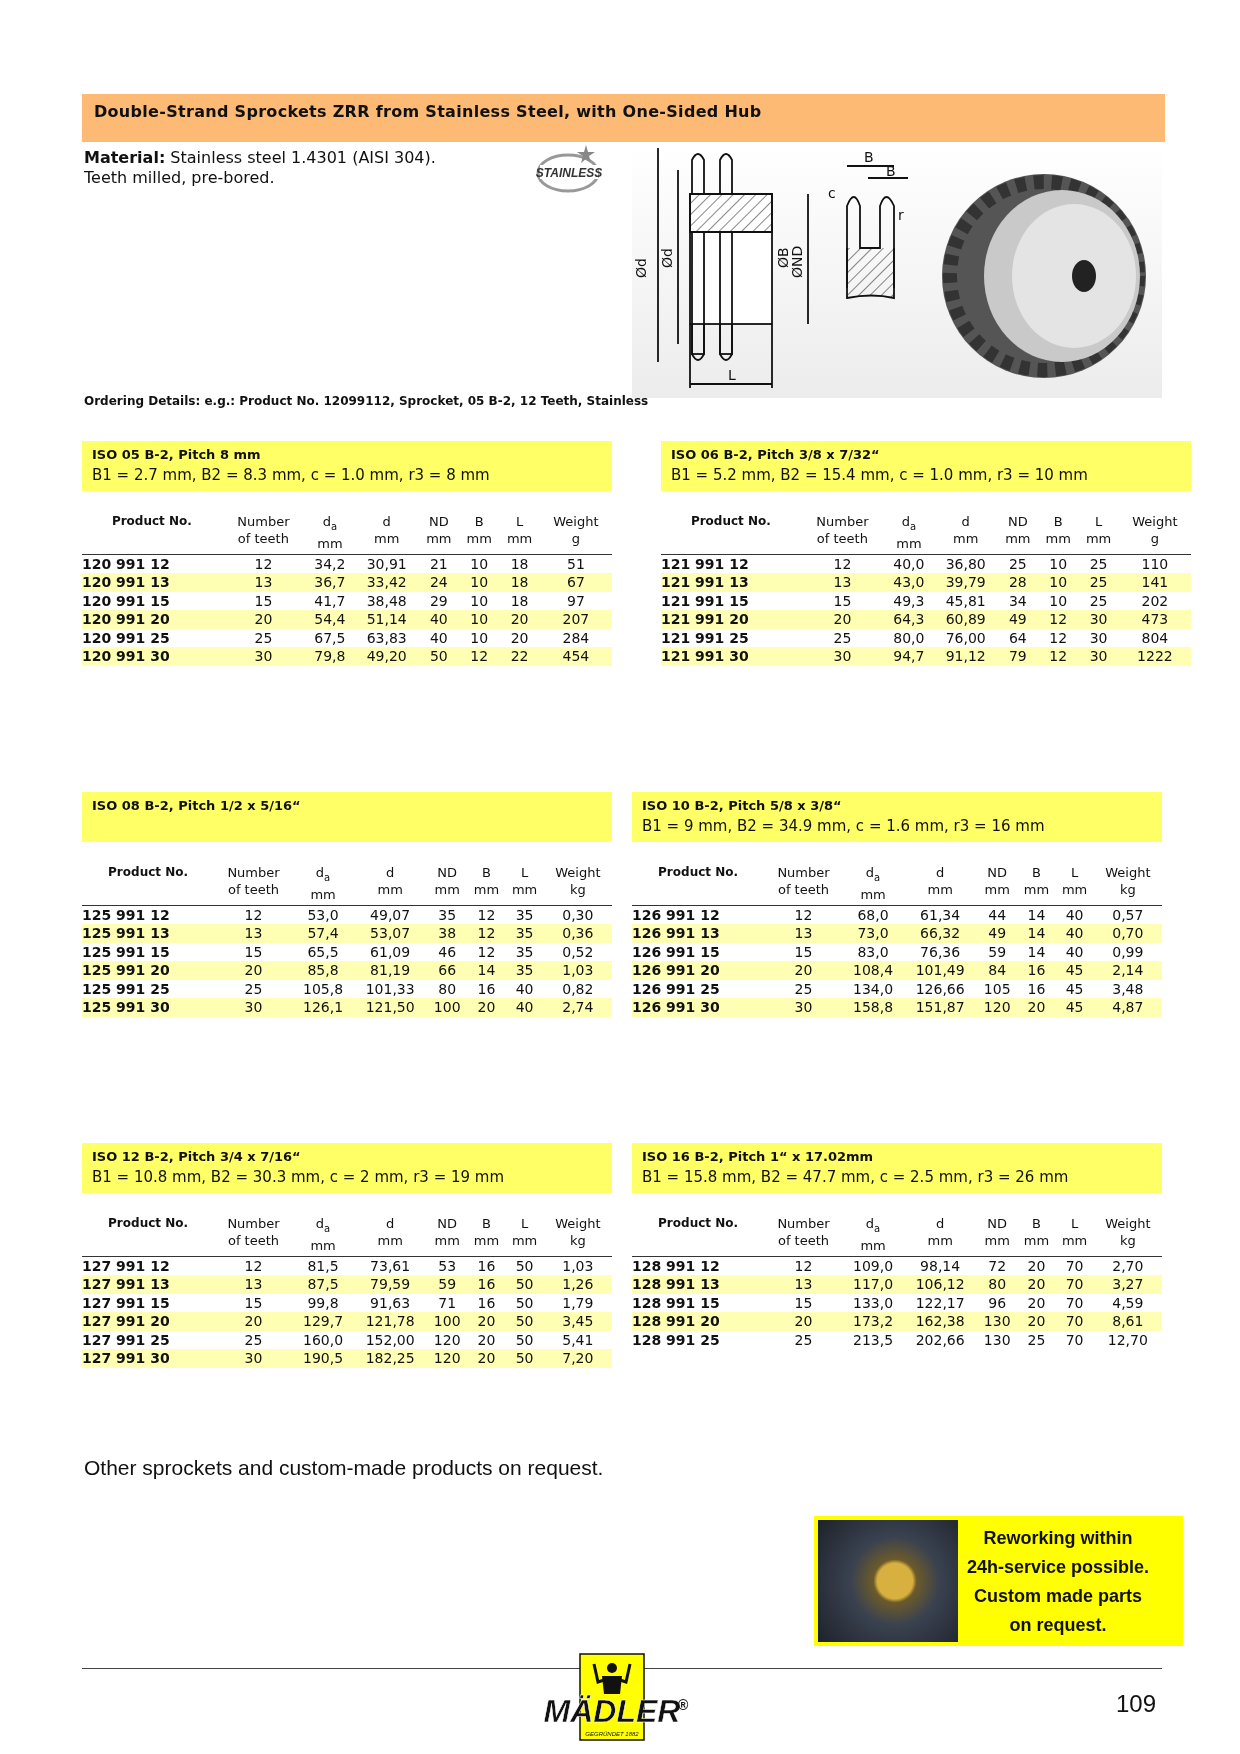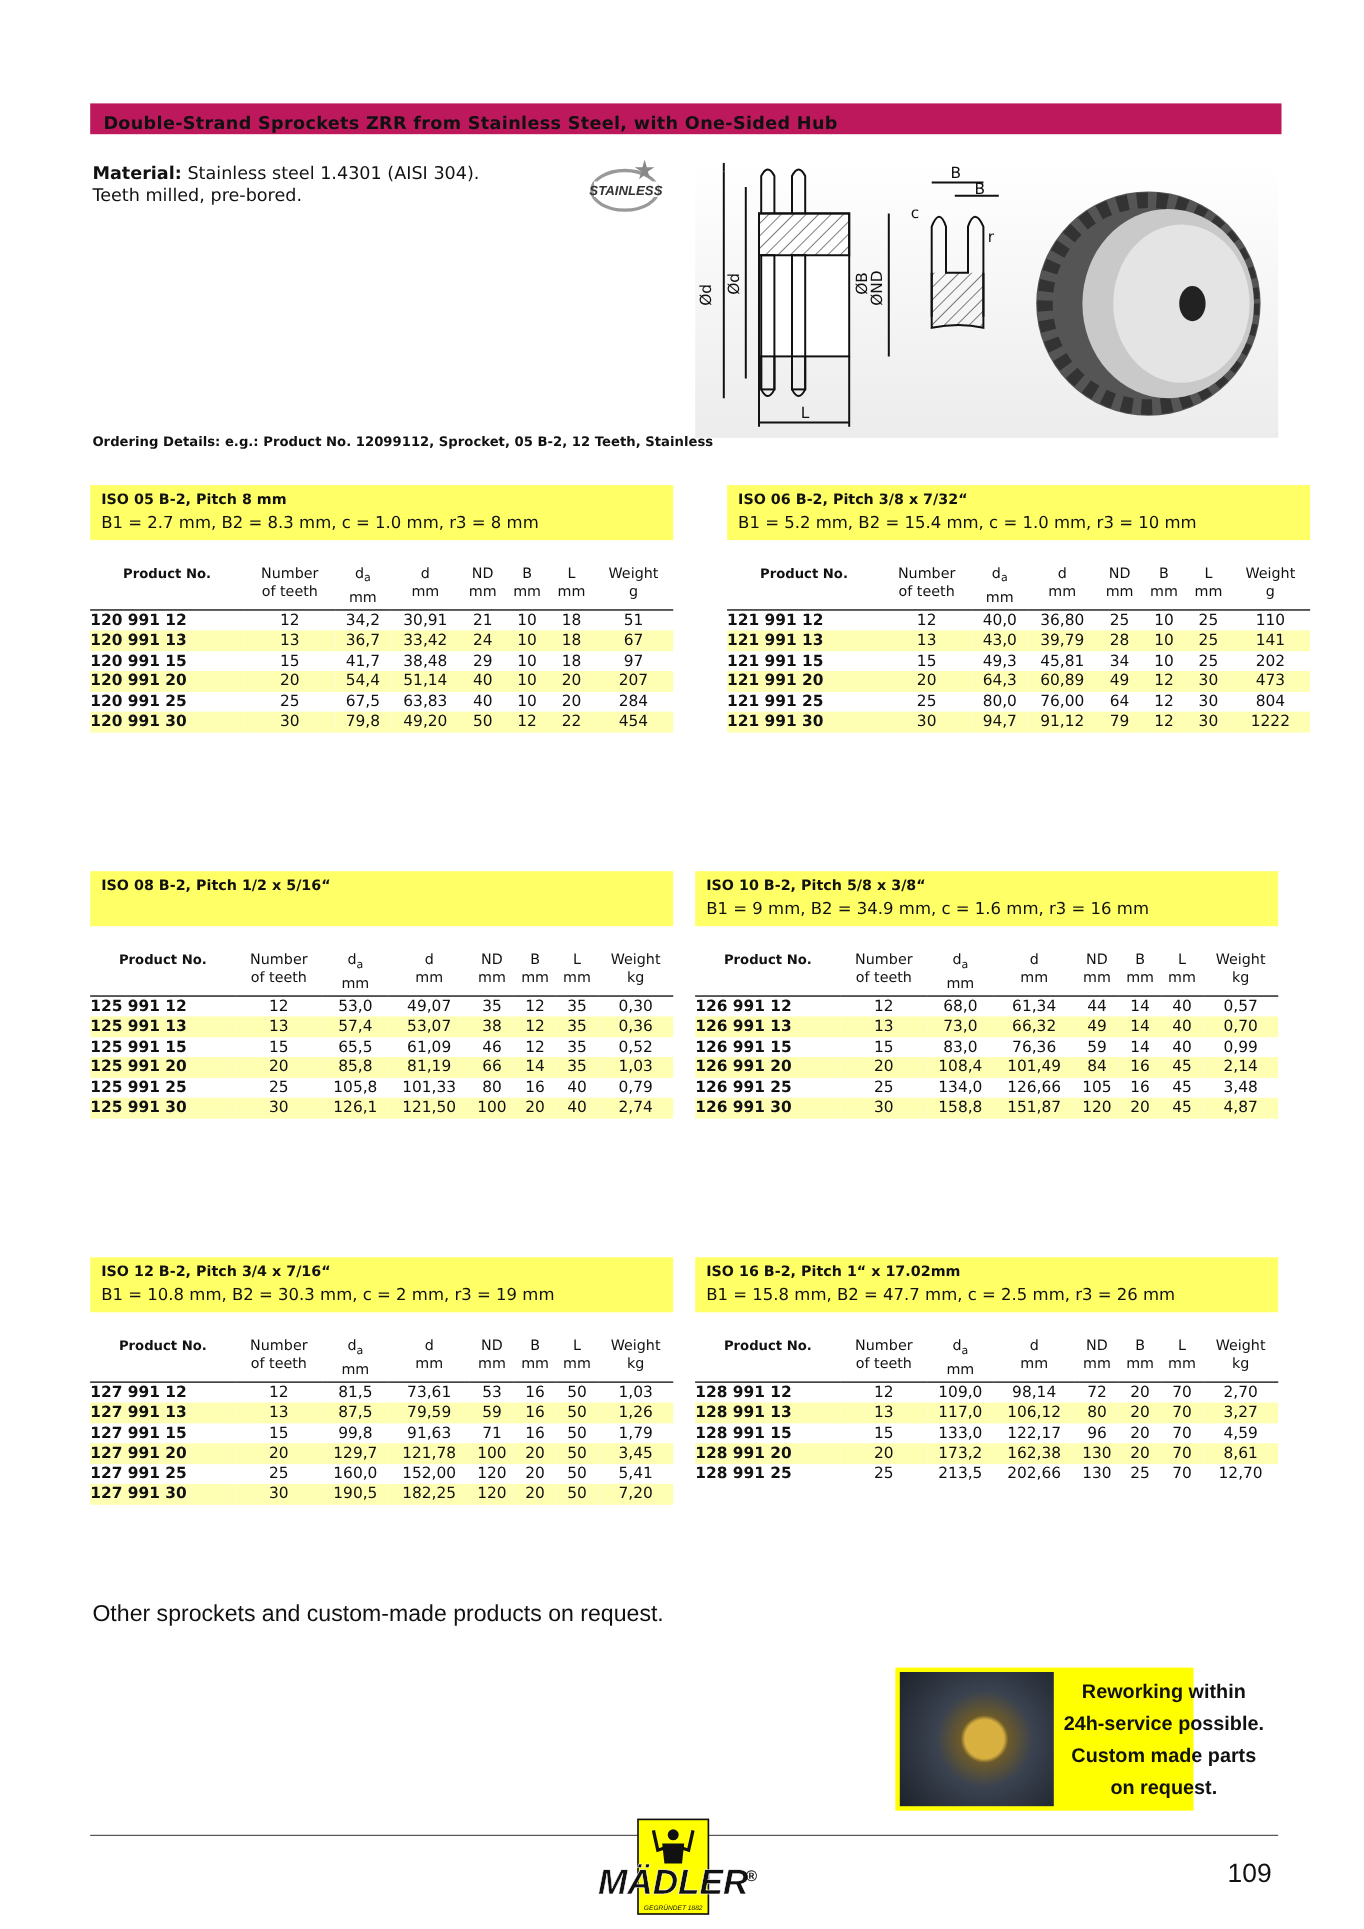--- a/index.html
+++ b/index.html
@@ -1,19 +1,19 @@
 <!DOCTYPE html>
 <html><head>
 <meta charset="utf-8">
 <style>
   * { box-sizing: border-box; margin: 0; padding: 0; }
   html, body { width: 1240px; height: 1754px; background: #ffffff; }
   body { position: relative; font-family: "DejaVu Sans", sans-serif; color: #111; overflow: hidden; }
 
-  .title-bar { position: absolute; left: 82px; top: 94px; width: 1083px; height: 28px; background: #be185d; padding: 8px 12px; }
+  .title-bar { position: absolute; left: 82px; top: 94px; width: 1083px; height: 48px; background: #fdba74; padding: 8px 12px; }
   .title-bar span { font-size: 16px; font-weight: bold; letter-spacing: 0.3px; }
 
   .material { position: absolute; left: 84px; top: 148px; font-size: 16px; line-height: 20px; }
   .material b { font-weight: bold; }
 
   .stainless-logo { position: absolute; left: 530px; top: 143px; width: 80px; height: 52px; }
 
   .drawing { position: absolute; left: 632px; top: 148px; width: 530px; height: 250px;
              background: linear-gradient(#ffffff, #ececec); }
 
@@ -26,21 +26,21 @@
   .block table { margin-top: 22px; width: 530px; border-collapse: collapse; font-size: 14px; }
   .block th { font-weight: normal; font-size: 13px; line-height: 17px; padding-bottom: 2px; border-bottom: 1.5px solid #333; text-align: center; vertical-align: top; }
   .block th.pn { text-align: center; font-weight: bold; font-size: 12px; }
   .block td { text-align: center; line-height: 18.5px; }
   .block td.pn { text-align: left; font-weight: bold; }
   .block tr.alt td { background: #ffffb3; }
   sub { font-size: 10px; }
 
   .other { position: absolute; left: 84px; top: 1456px; font-size: 21px; font-family: "Liberation Sans", sans-serif; }
 
-  .promo { position: absolute; left: 814px; top: 1516px; width: 271px; height: 130px; background: #ffff00; }
+  .promo { position: absolute; left: 814px; top: 1516px; width: 369px; height: 130px; background: #ffff00; }
   .promo .photo { position: absolute; left: 4px; top: 4px; width: 140px; height: 122px;
                   background: radial-gradient(circle at 55% 50%, #d8b040 0 18%, #6c5a2a 22%, #3a4250 45%, #1d222a 100%); }
   .promo .text { position: absolute; left: 148px; top: 8px; width: 192px; text-align: center;
                  font-family: "Liberation Sans", sans-serif; font-weight: bold; font-size: 18px; line-height: 29px; }
 
   .footer-line { position: absolute; left: 82px; top: 1668px; width: 1080px; height: 1px; background: #444; }
   .logo { position: absolute; left: 538px; top: 1652px; width: 160px; height: 90px; }
   .page-no { position: absolute; left: 1116px; top: 1690px; font-size: 24px; font-family: "Liberation Sans", sans-serif; }
 </style>
 </head>
@@ -343,21 +343,21 @@
           <td>1,03</td>
         </tr>
         <tr>
           <td class="pn">125 991 25</td>
           <td>25</td>
           <td>105,8</td>
           <td>101,33</td>
           <td>80</td>
           <td>16</td>
           <td>40</td>
-          <td>0,79</td>
+          <td>0,82</td>
         </tr>
         <tr class="alt">
           <td class="pn">125 991 30</td>
           <td>30</td>
           <td>126,1</td>
           <td>121,50</td>
           <td>100</td>
           <td>20</td>
           <td>40</td>
           <td>2,74</td>

